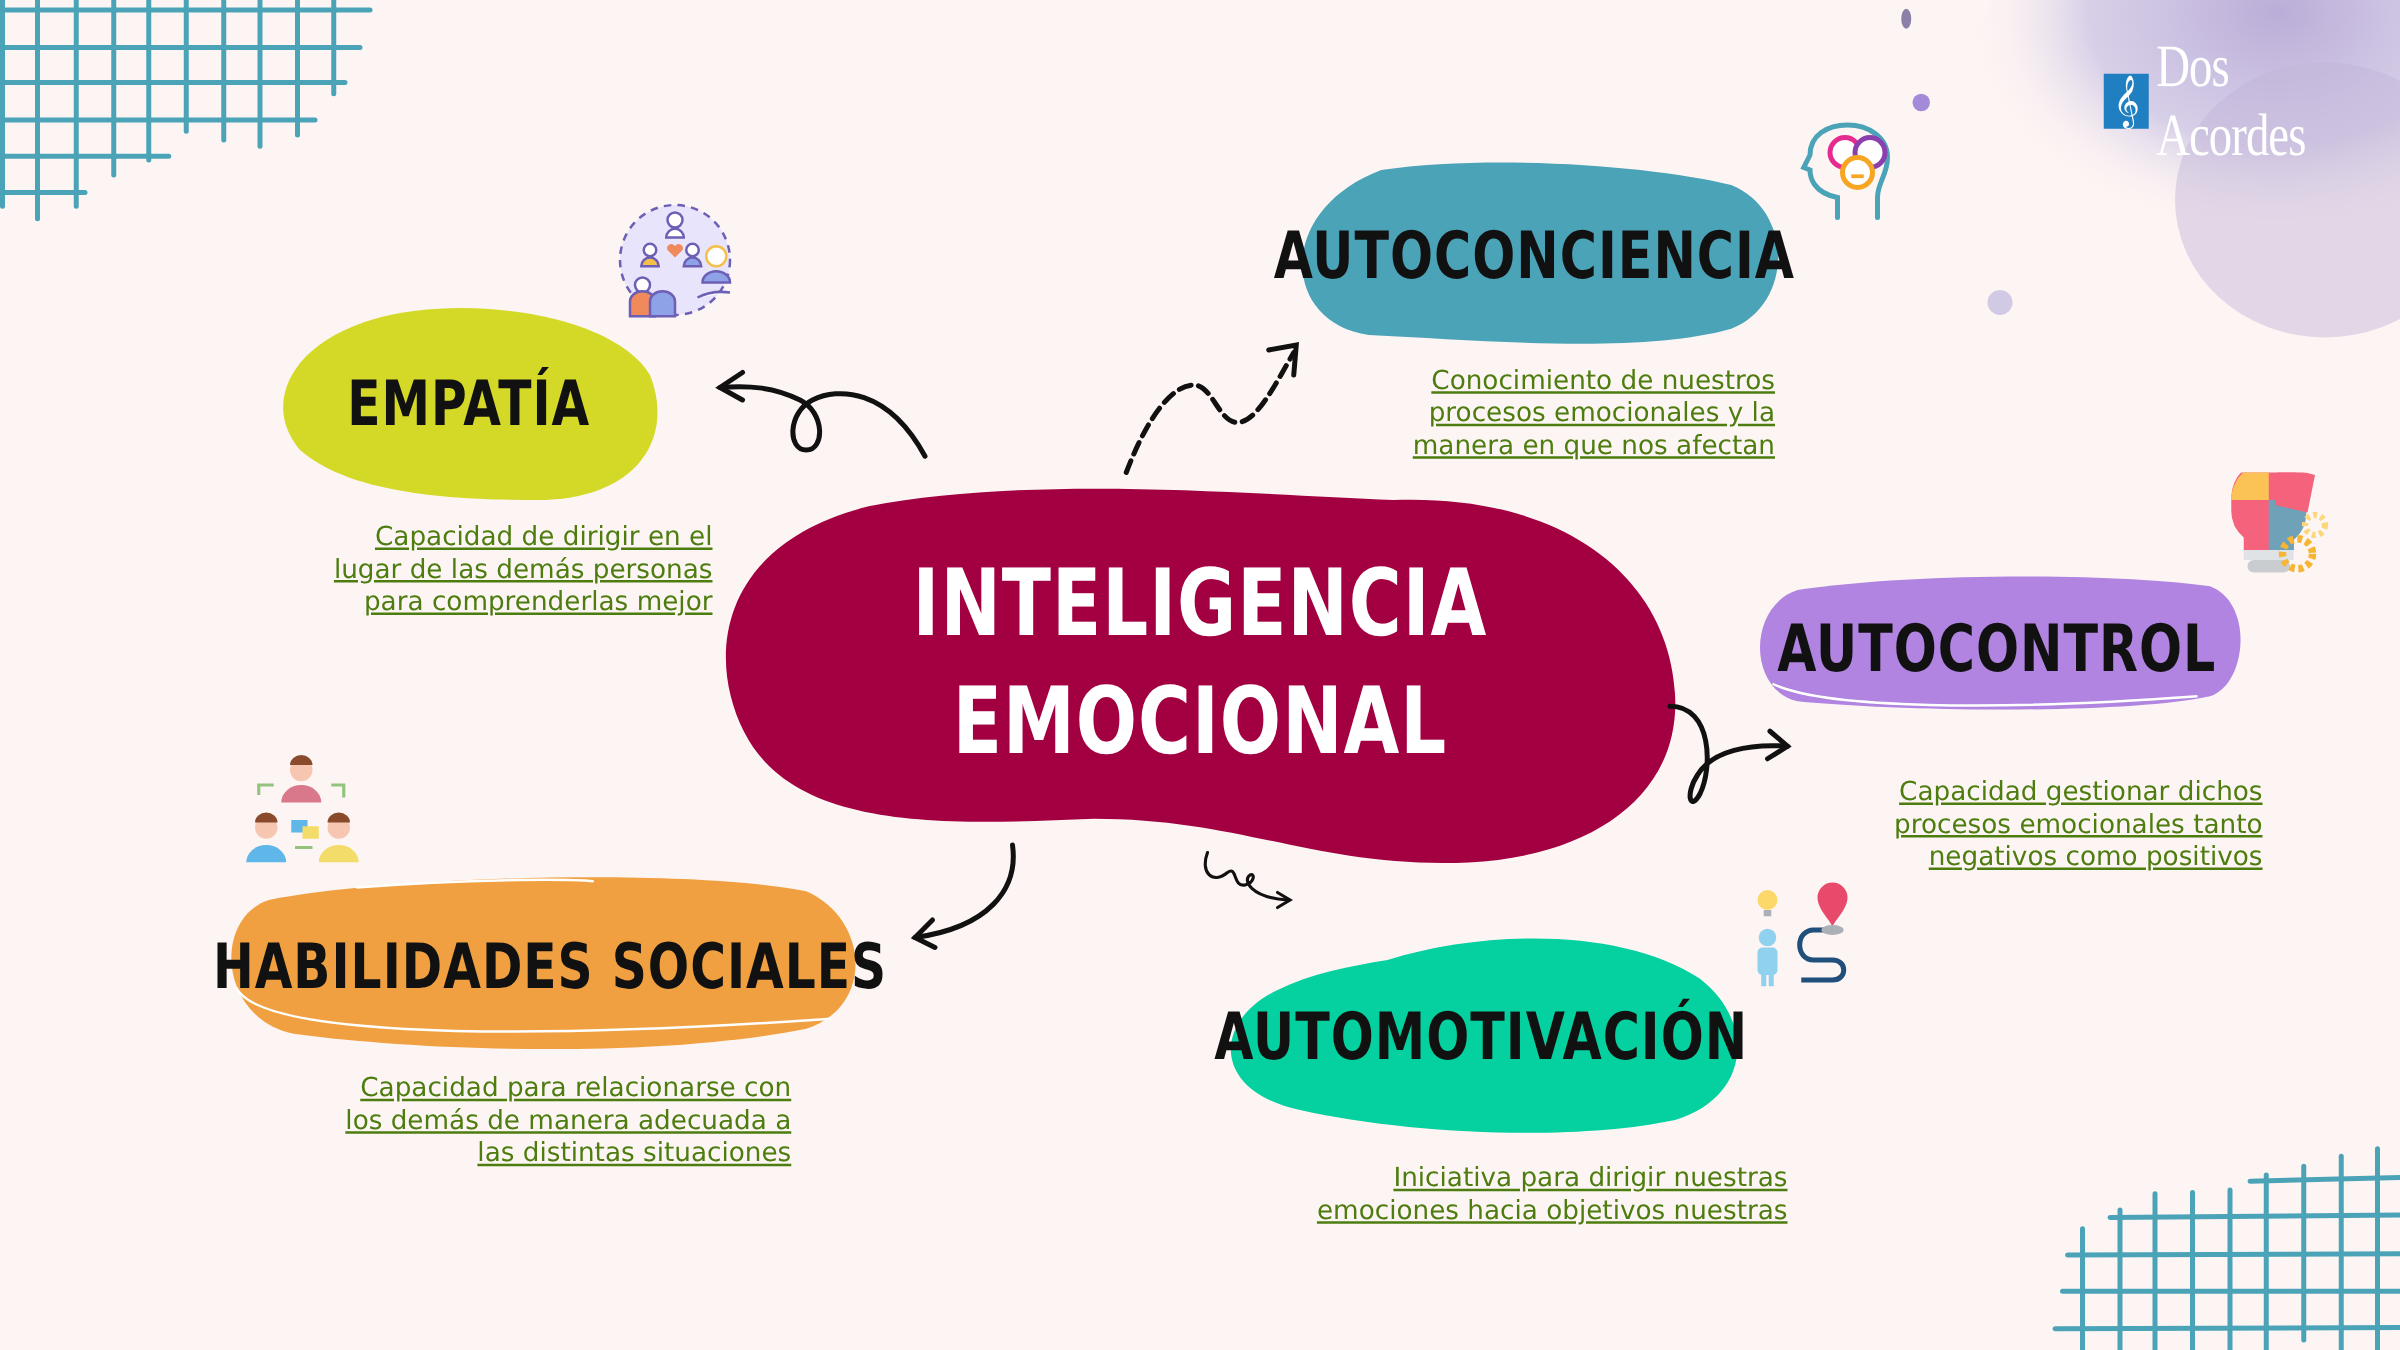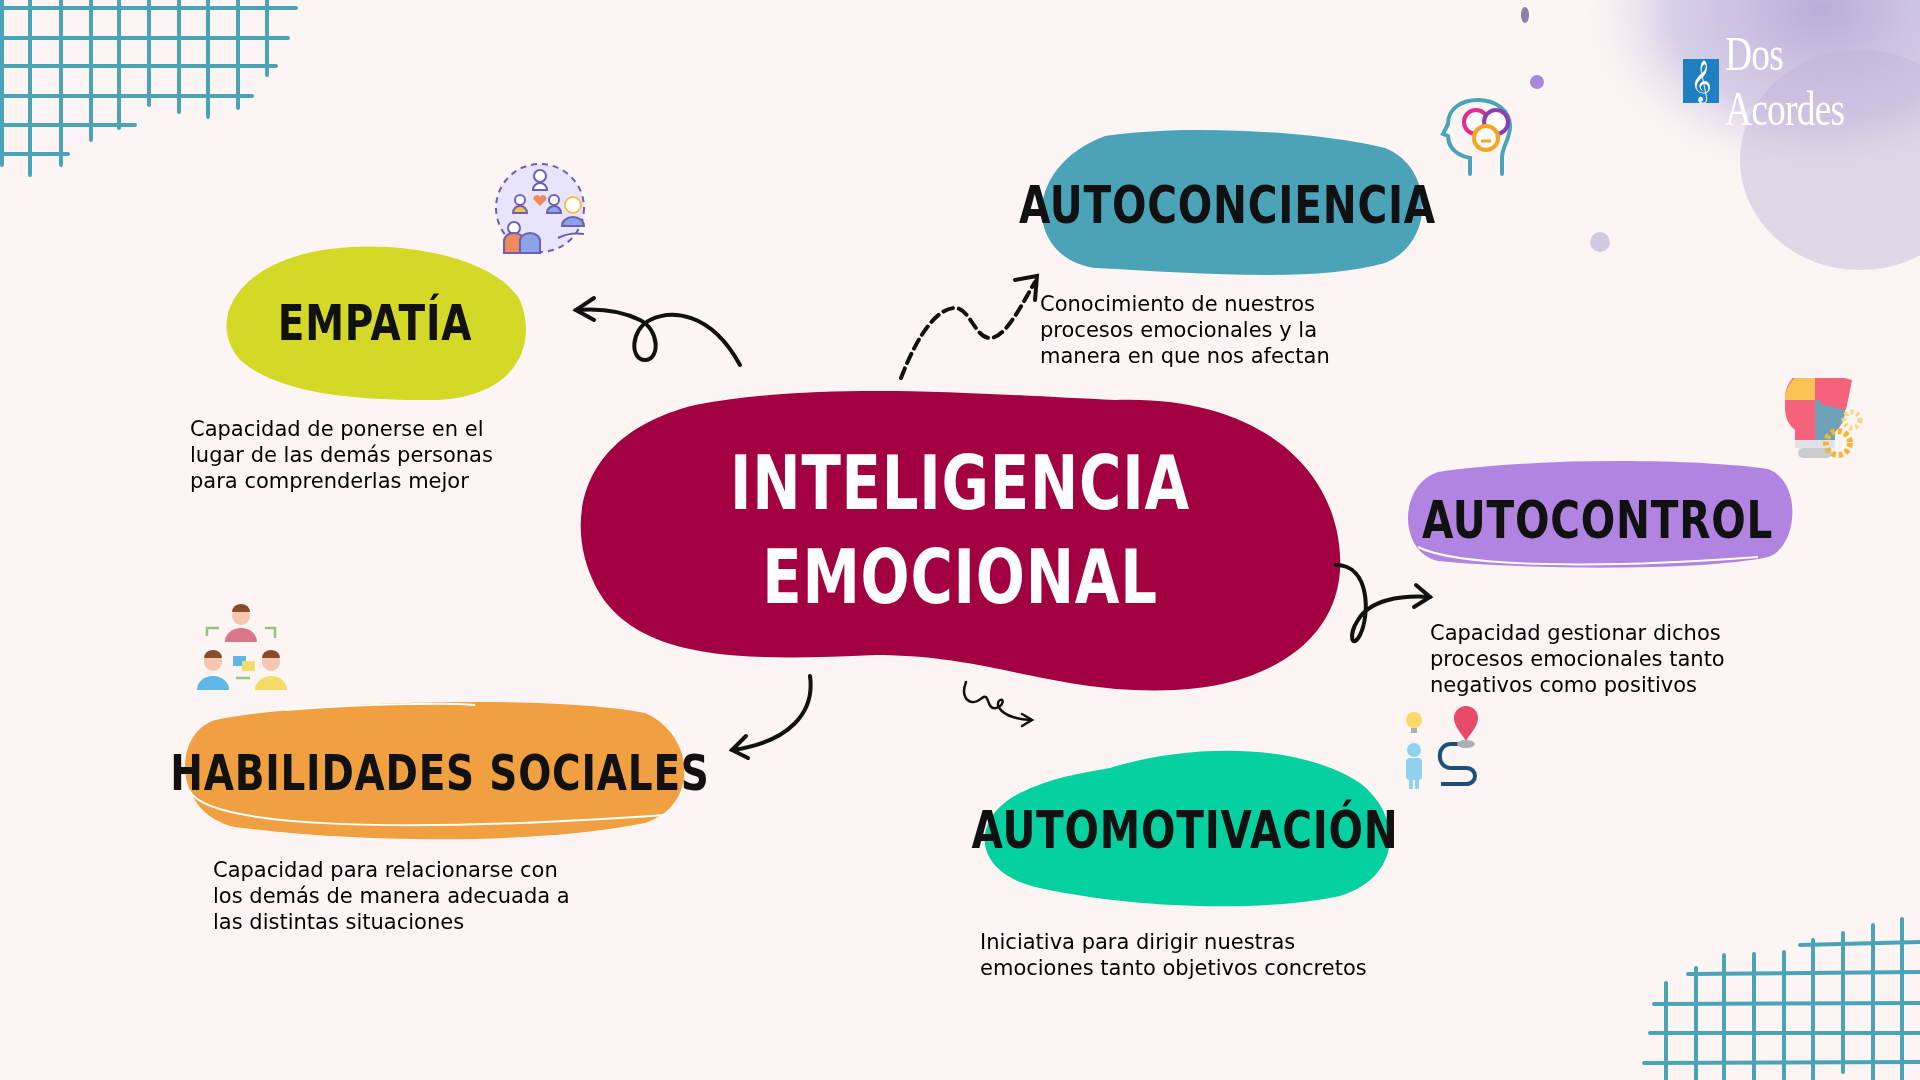--- a/index.html
+++ b/index.html
@@ -16,26 +16,27 @@
       display: flex; align-items: center; justify-content: center;
       font-family: "DejaVu Sans", sans-serif;
       font-weight: bold;
       color: #111;
       letter-spacing: 1px;
       transform: scaleX(0.78);
       white-space: nowrap;
     }
     .desc {
       position: absolute;
-      text-align: left;
+      text-align: right;
       font-family: "DejaVu Sans", sans-serif;
       font-size: 21px;
       line-height: 26px;
-      color: #000000;
+      color: #4d7c0f;
       white-space: pre-line;
+      text-decoration: underline;
     }
     .logo {
       position: absolute; left: 1683px; top: 26px;
       display: flex; align-items: center; gap: 6px;
     }
     .logo-box {
       width: 44px; height: 44px; background: #1f7fc1;
       display: flex; align-items: center; justify-content: center;
       color: #fff; font-size: 36px; font-family: "DejaVu Serif", serif;
     }
@@ -113,21 +114,21 @@
 </svg>
 <div class="blob-title" style="left:620px;top:430px;width:680px;height:200px;flex-direction:column;color:#fff;font-size:74px;line-height:94px;">
   <span>INTELIGENCIA</span>
   <span>EMOCIONAL</span>
 </div>
 
 <svg class="abs" style="left:220px;top:240px" width="310" height="165">
   <path d="M80,15 C150,-5 270,10 300,60 C320,110 290,160 210,160 C140,160 60,155 20,120 C-10,85 10,35 80,15 Z" fill="#d4d928"></path>
 </svg>
 <div class="blob-title" style="left:240px;top:280px;width:270px;height:85px;font-size:50px;">EMPATÍA</div>
-<div class="desc" style="left:190px;top:416px;width:380px;">Capacidad de ponerse en el
+<div class="desc" style="left:190px;top:416px;width:380px;">Capacidad de dirigir en el
 lugar de las demás personas
 para comprenderlas mejor</div>
 <svg class="abs" style="left:490px;top:158px" width="100" height="100">
   <circle cx="50" cy="50" r="44" fill="#e8e4fb" stroke="#6c5fb5" stroke-width="2" stroke-dasharray="6,5"></circle>
   <circle cx="50" cy="18" r="6" fill="#fff" stroke="#6c5fb5" stroke-width="2"></circle>
   <path d="M43,32 a7,7 0 0 1 14,0 z" fill="#fff" stroke="#6c5fb5" stroke-width="2"></path>
   <path d="M44,42 l6,6 6,-6 a3,3 0 0 0 -6,-3 a3,3 0 0 0 -6,3z" fill="#f08a5d"></path>
   <circle cx="30" cy="42" r="5" fill="#fff" stroke="#6c5fb5" stroke-width="2"></circle>
   <path d="M23,55 a7,7 0 0 1 14,0 z" fill="#f5c04a" stroke="#6c5fb5" stroke-width="2"></path>
   <circle cx="64" cy="42" r="5" fill="#fff" stroke="#6c5fb5" stroke-width="2"></circle>
@@ -184,21 +185,21 @@
 <svg class="abs" style="left:1330px;top:555px" width="110" height="100">
   <path d="M6,10 C40,10 40,60 30,80 C22,95 18,80 28,65 C40,45 70,40 100,42" stroke="#111" stroke-width="4" fill="none" stroke-linecap="round"></path>
   <path d="M86,30 L100,42 L84,52" stroke="#111" stroke-width="4" fill="none" stroke-linecap="round"></path>
 </svg>
 
 <svg class="abs" style="left:970px;top:748px" width="430" height="160">
   <path d="M140,20 C220,-5 330,-5 390,35 C435,70 430,130 370,148 C290,165 160,160 70,140 C0,125 0,70 50,45 C80,30 110,25 140,20 Z" fill="#05d1a0"></path>
 </svg>
 <div class="blob-title" style="left:980px;top:785px;width:410px;height:90px;font-size:52px;">AUTOMOTIVACIÓN</div>
 <div class="desc" style="left:980px;top:929px;width:450px;">Iniciativa para dirigir nuestras
-emociones tanto objetivos concretos</div>
+emociones hacia objetivos nuestras</div>
 <svg class="abs" style="left:1396px;top:704px" width="90" height="85">
   <circle cx="18" cy="16" r="8" fill="#fcd86a"></circle>
   <rect x="15" y="24" width="6" height="5" fill="#aab0b5"></rect>
   <circle cx="18" cy="46" r="7" fill="#8fd1ef"></circle>
   <rect x="10" y="54" width="16" height="22" rx="4" fill="#8fd1ef"></rect>
   <rect x="13" y="74" width="4" height="12" fill="#8fd1ef"></rect>
   <rect x="19" y="74" width="4" height="12" fill="#8fd1ef"></rect>
   <path d="M70,40 L55,40 C40,40 40,64 55,64 L70,64 C82,64 82,80 70,80 L45,80" stroke="#1f4f7a" stroke-width="4" fill="none"></path>
   <path d="M70,2 a12,12 0 0 1 12,12 c0,10 -12,20 -12,24 c0,-4 -12,-14 -12,-24 a12,12 0 0 1 12,-12z" fill="#e84a6b"></path>
   <ellipse cx="70" cy="40" rx="9" ry="4" fill="#aab0b5"></ellipse>

